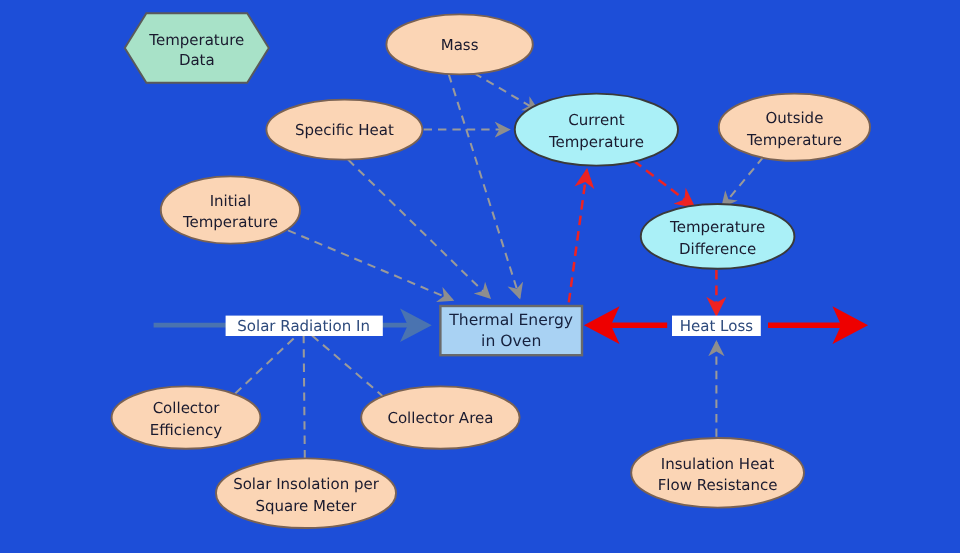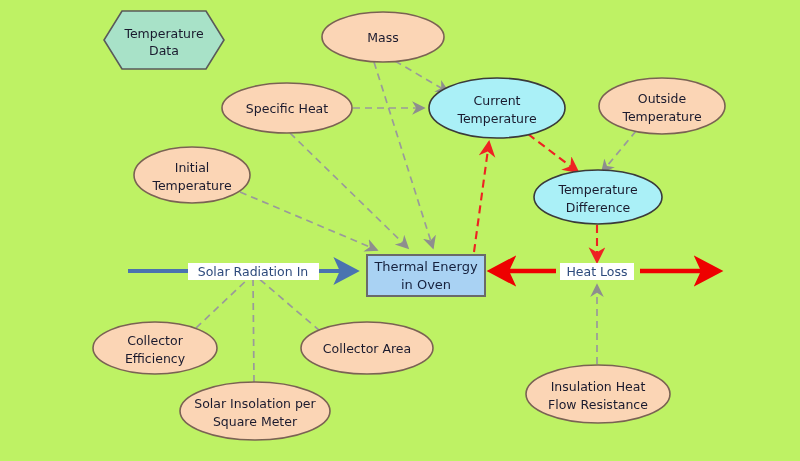--- a/index.html
+++ b/index.html
@@ -4,21 +4,21 @@
 <style>
   html, body {
     margin: 0;
     padding: 0;
     background: #ffffff;
   }
   #canvas {
     position: relative;
     width: 800px;
     height: 461px;
-    background: #bef264;
+    background: #1d4ed8;
     overflow: hidden;
     font-family: "DejaVu Sans", sans-serif;
   }
   svg.layer {
     position: absolute;
     left: 0;
     top: 0;
     width: 800px;
     height: 461px;
   }

